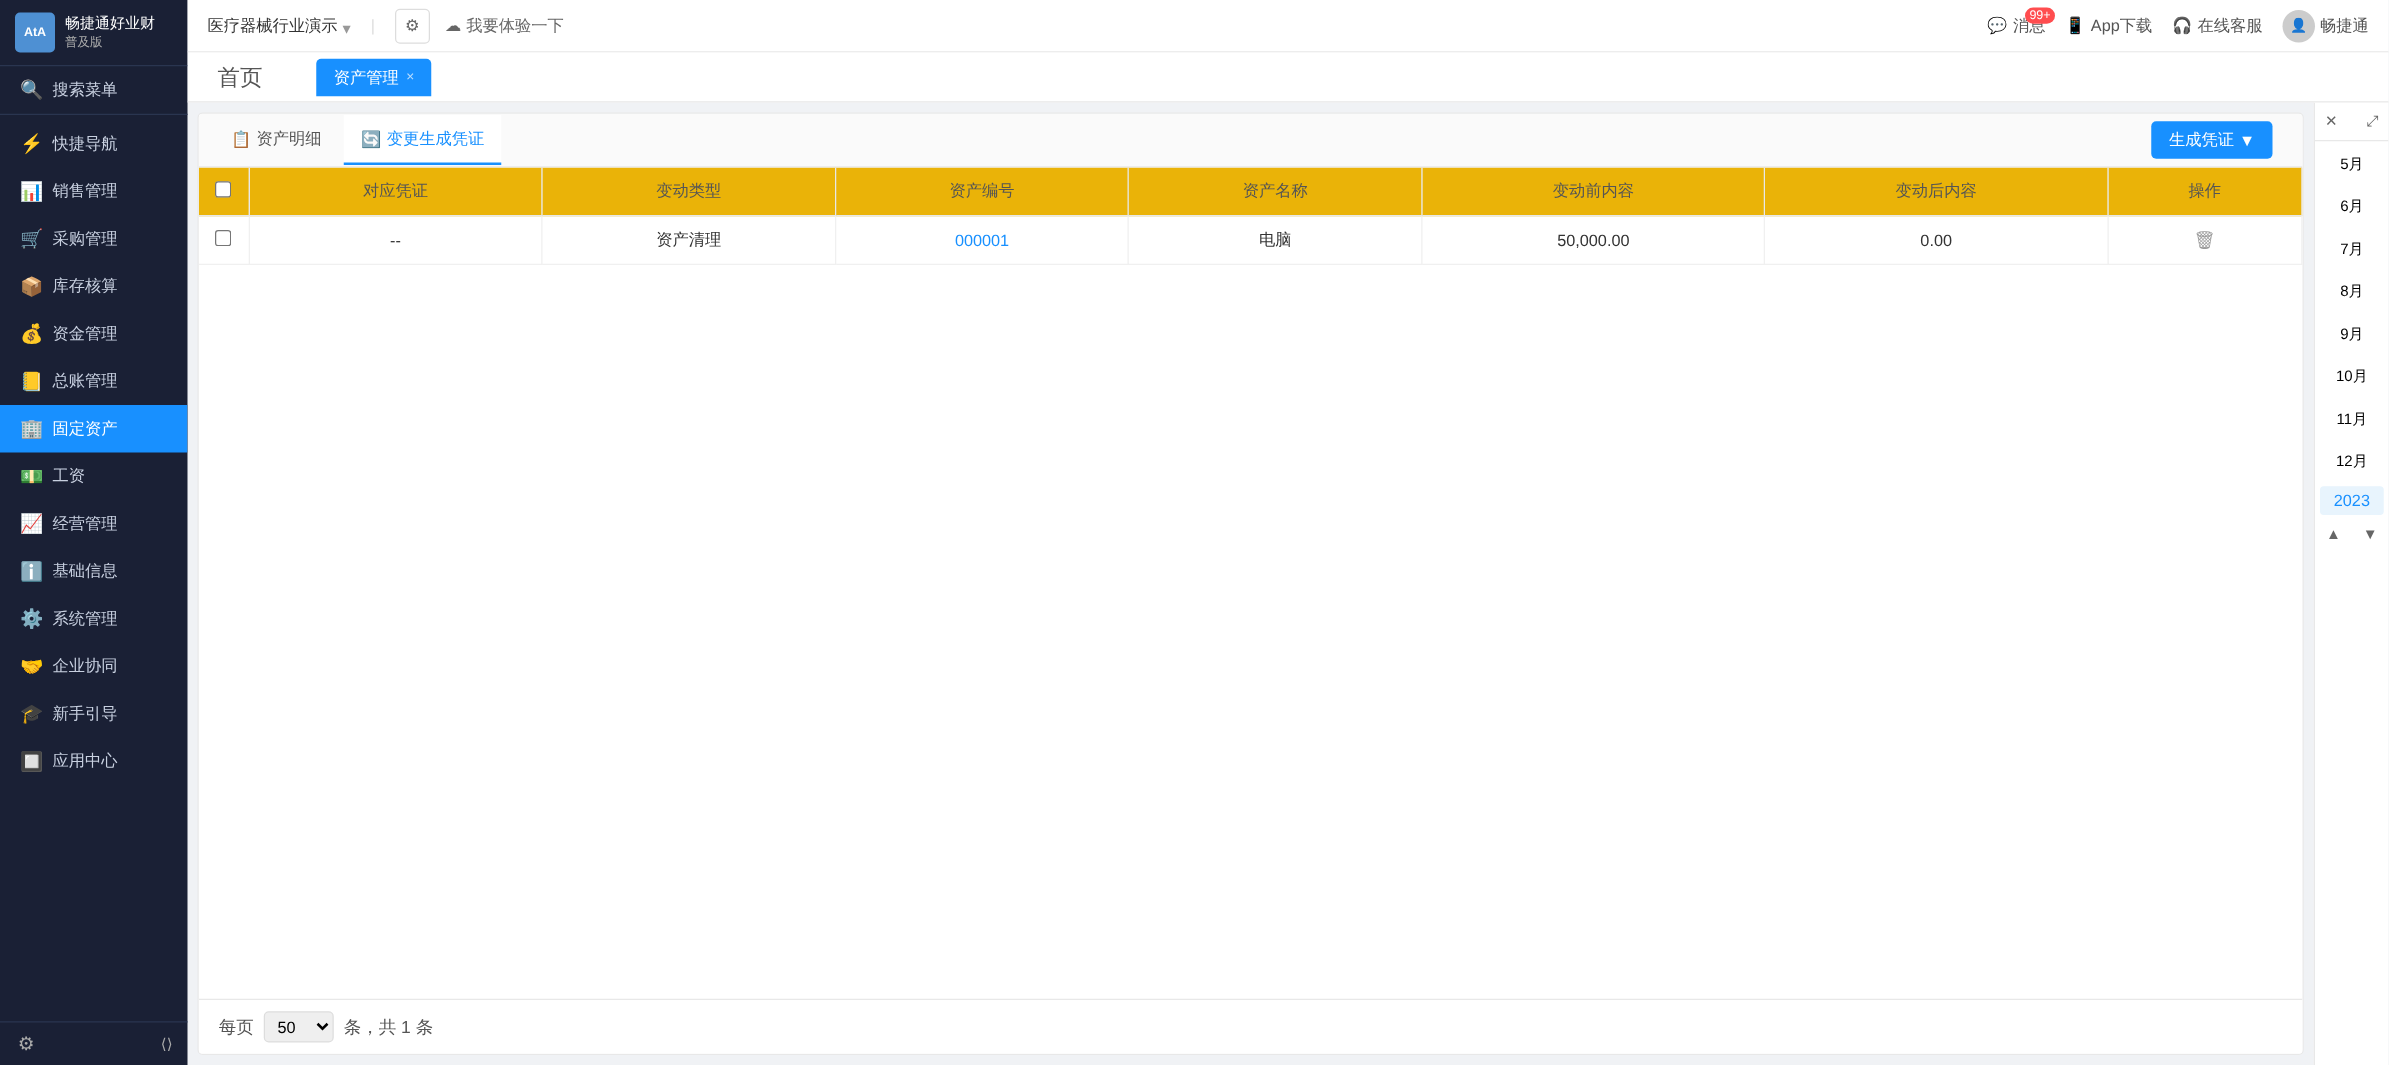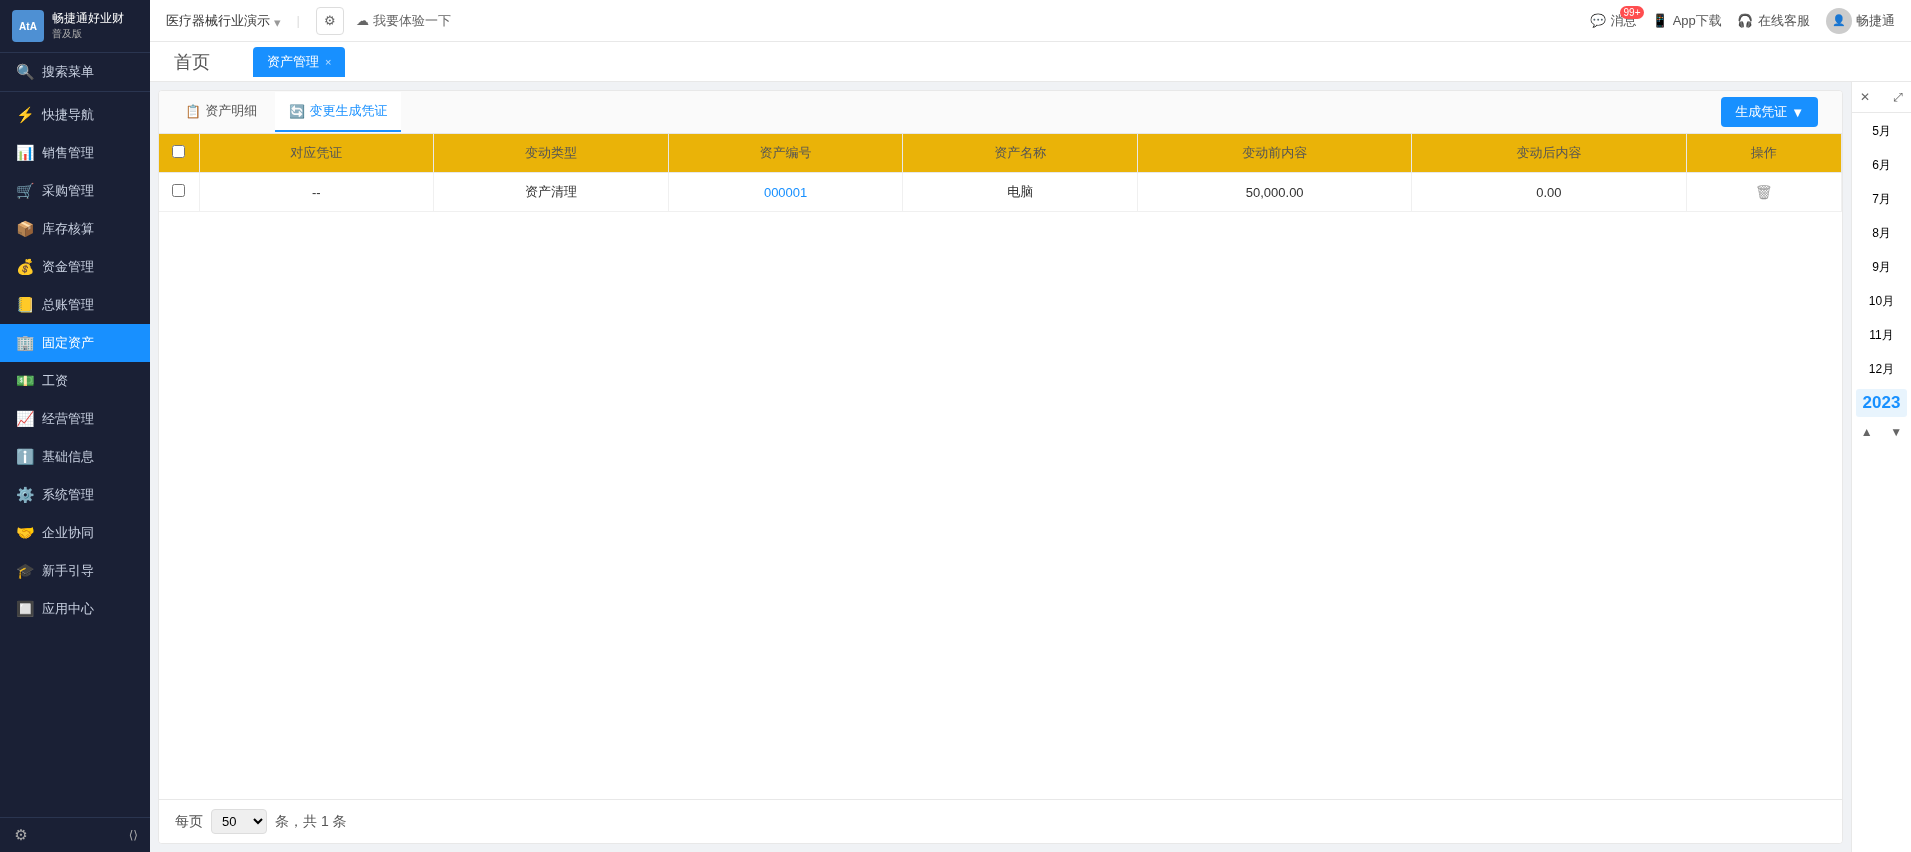--- a/index.html
+++ b/index.html
@@ -536,21 +536,21 @@
           <div class="cal-circle">5月</div>
           <div class="cal-circle">6月</div>
           <div class="cal-circle">7月</div>
           <div class="cal-circle">8月</div>
           <div class="cal-circle">9月</div>
           <div class="cal-circle">10月</div>
           <div class="cal-circle">11月</div>
           <div class="cal-circle">12月</div>
         </div>
 
-        <div style="background:#e8f4fd;color:#1890ff;font-weight:bold;text-align:center;padding:4px 4px;font-size:17px;margin:2px 4px;border-radius:3px;">2023</div>
+        <div style="background:#e8f4fd;color:#1890ff;font-weight:normal;text-align:center;padding:4px 4px;font-size:13px;margin:2px 4px;border-radius:3px;">2023</div>
 
 
         <div style="display:flex;justify-content:space-around;padding:4px 0;">
           <button class="cal-nav-btn">▲</button>
           <button class="cal-nav-btn">▼</button>
         </div>
       </div>
     </div>
   </div>
 </div>

